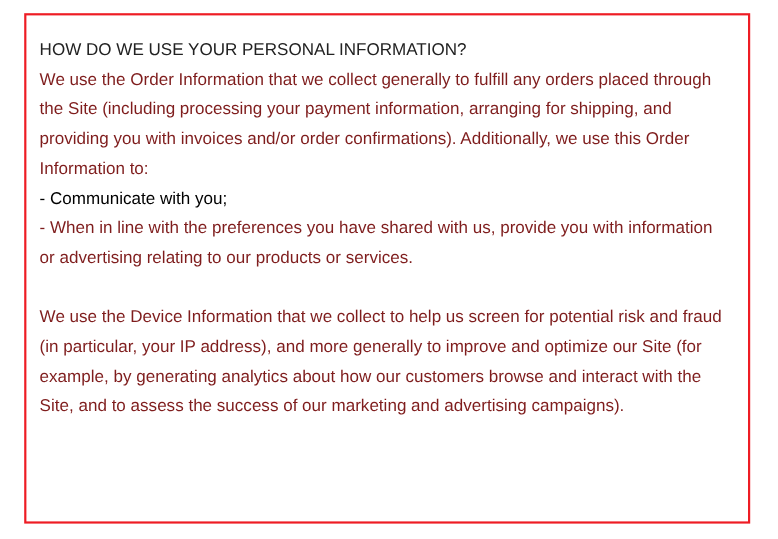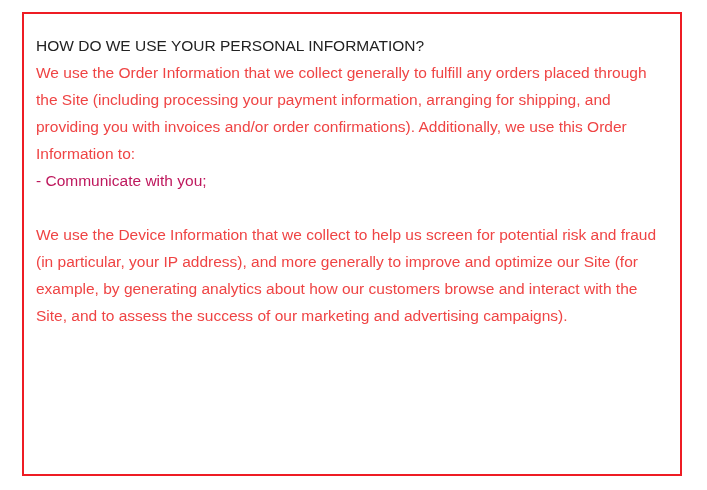--- a/index.html
+++ b/index.html
@@ -37,38 +37,39 @@
     font-size: 15.5px;
     line-height: 27px;
     color: #222222;
     margin: 0 0 0 0;
     font-weight: normal;
     white-space: nowrap;
   }
   .policy-para {
     font-size: 15.5px;
     line-height: 27px;
-    color: #ef4444;
+    color: #7f1d1d;
     margin: 0;
   }
   .policy-line {
     font-size: 15.5px;
     line-height: 27px;
-    color: #be185d;
+    color: #000000;
     margin: 0;
     white-space: nowrap;
   }
   .spacer {
     height: 27px;
   }
 </style>
 </head>
 <body>
 
 <div class="page">
   <div class="policy-box">
     <p class="policy-heading">HOW DO WE USE YOUR PERSONAL INFORMATION?</p>
     <p class="policy-para">We use the Order Information that we collect generally to fulfill any orders placed through the Site (including processing your payment information, arranging for shipping, and providing you with invoices and/or order confirmations). Additionally, we use this Order Information to:</p>
     <p class="policy-line">- Communicate with you;</p>
+    <p class="policy-para">- When in line with the preferences you have shared with us, provide you with information or advertising relating to our products or services.</p>
     <div class="spacer"></div>
     <p class="policy-para">We use the Device Information that we collect to help us screen for potential risk and fraud (in particular, your IP address), and more generally to improve and optimize our Site (for example, by generating analytics about how our customers browse and interact with the Site, and to assess the success of our marketing and advertising campaigns).</p>
   </div>
 </div>
 
 </body></html>

